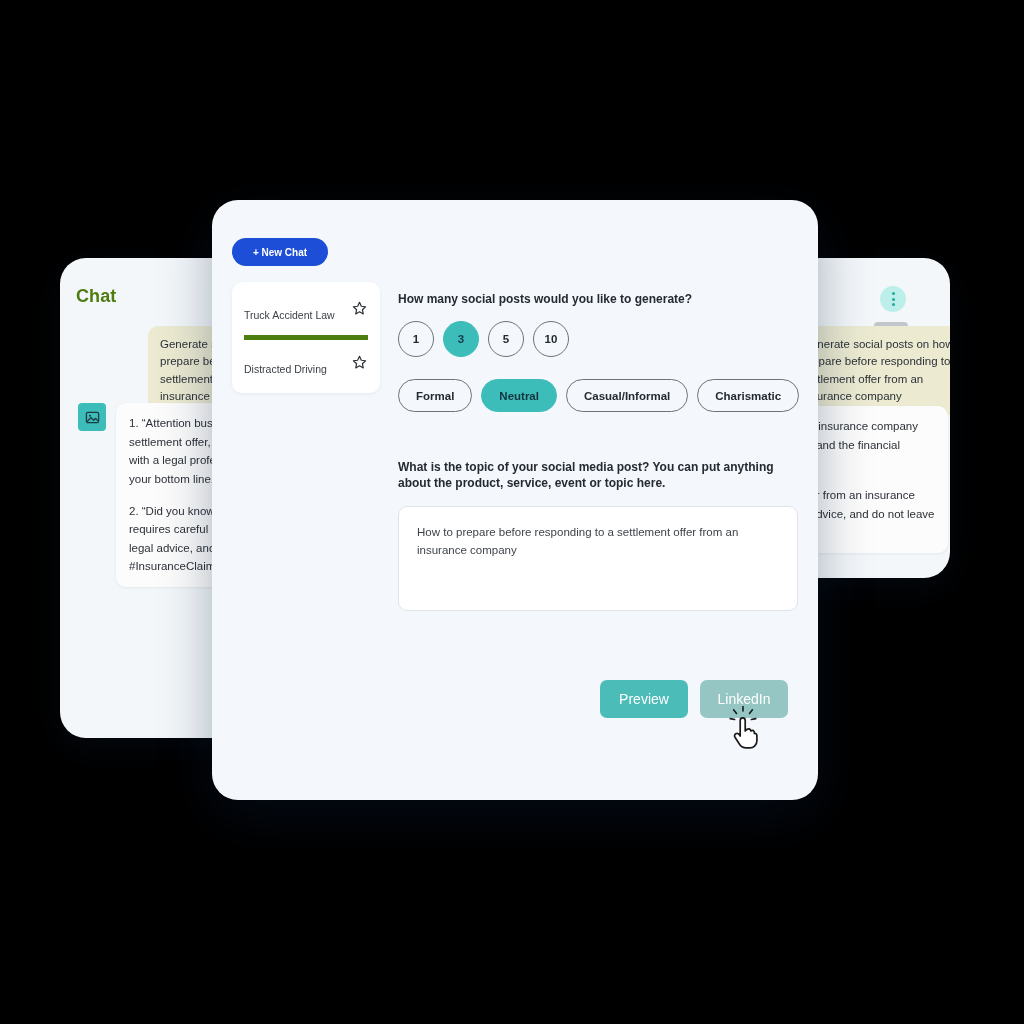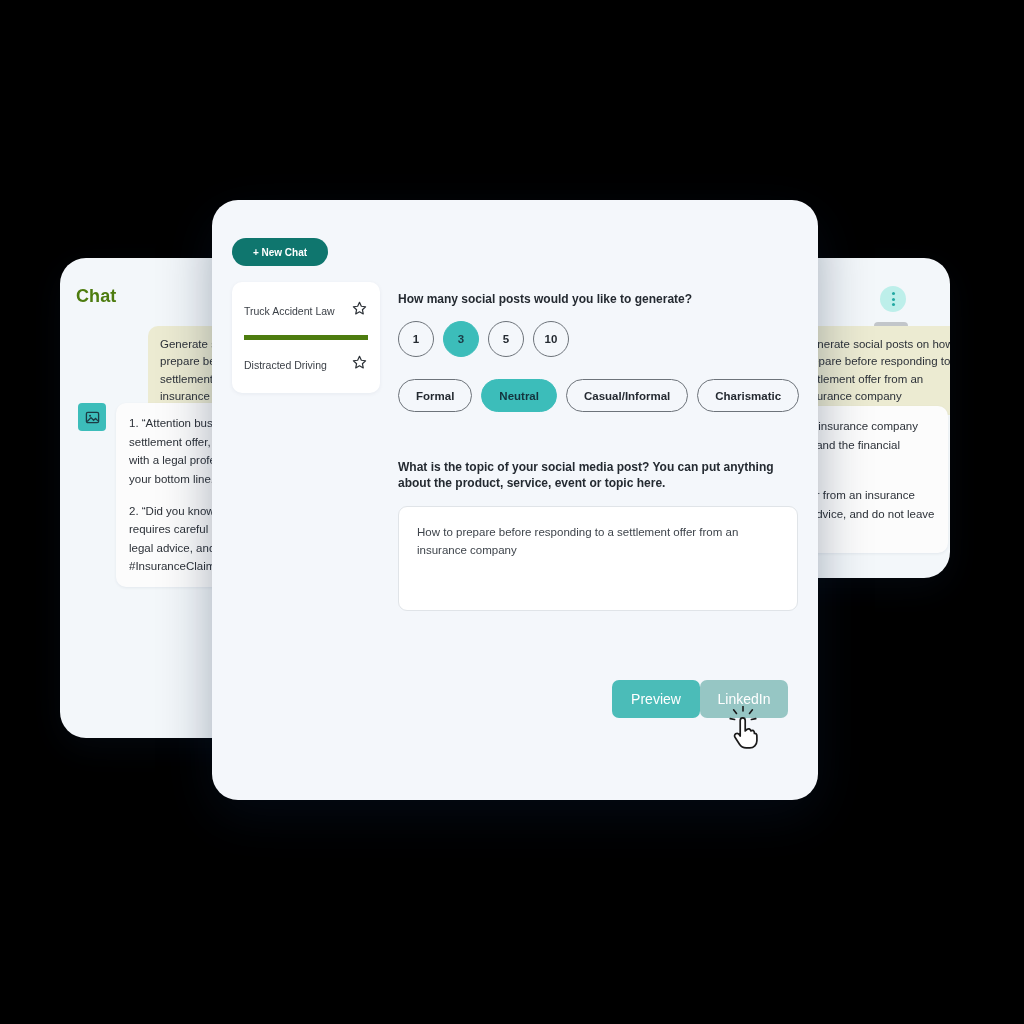--- a/index.html
+++ b/index.html
@@ -81,33 +81,33 @@
     background: #F4F7FB;
     border-radius: 26px;
     box-shadow: 0 16px 52px rgba(12,30,58,.34);
     overflow: hidden;
   }
 
   
   #modal-sidebar { position: absolute; left: 20px; top: 38px; width: 148px; }
   #new-chat-btn {
     display: block; width: 96px; height: 28px;
-    background: #0f766e; color: #FFFFFF;
+    background: #1d4ed8; color: #FFFFFF;
     border: none; border-radius: 14px;
     font-family: "Liberation Sans", sans-serif;
     font-size: 10px; font-weight: bold; cursor: pointer;
     margin-bottom: 16px;
   }
   #chat-list {
     background: #FFFFFF; border-radius: 10px;
     padding: 4px 12px;
     box-shadow: 0 1px 4px rgba(20,40,70,.06);
   }
   .chat-item {
-    display: flex; align-items: center; justify-content: space-between;
+    display: flex; align-items: flex-end; justify-content: space-between;
     padding: 14px 0; cursor: pointer;
   }
   .chat-item + .chat-item { border-top: 5px solid #4d7c0f; }
   .chat-item-label { font-size: 10.5px; color: #3A3F46; }
 
   
   #modal-form { position: absolute; left: 186px; top: 44px; width: 400px; }
   .q-label {
     font-size: 12px; font-weight: bold; color: #242A31;
     line-height: 1.35; margin-bottom: 14px; margin-top: 47px;
@@ -139,21 +139,21 @@
     display: block; width: 400px; height: 105px;
     background: #FFFFFF; border: 1px solid #E0E4E8; border-radius: 9px;
     padding: 16px 18px; resize: none;
     font-family: "Liberation Sans", sans-serif;
     font-size: 11.5px; line-height: 1.6; color: #3E444B;
     margin-top: 2px;
   }
 
   #modal-actions {
     position: absolute; right: 30px; bottom: 82px;
-    display: flex; gap: 0;
+    display: flex; gap: 12px;
   }
   .action-btn {
     width: 88px; height: 38px; border: none; border-radius: 7px;
     font-family: "Liberation Sans", sans-serif;
     font-size: 14px; color: #FFFFFF; cursor: pointer;
   }
   #preview-btn  { background: #4BBCB8; }
   #generate-btn { background: #96C6C4; }
 
   #click-cursor { position: absolute; left: 726px; top: 706px; width: 40px; height: 44px; }

